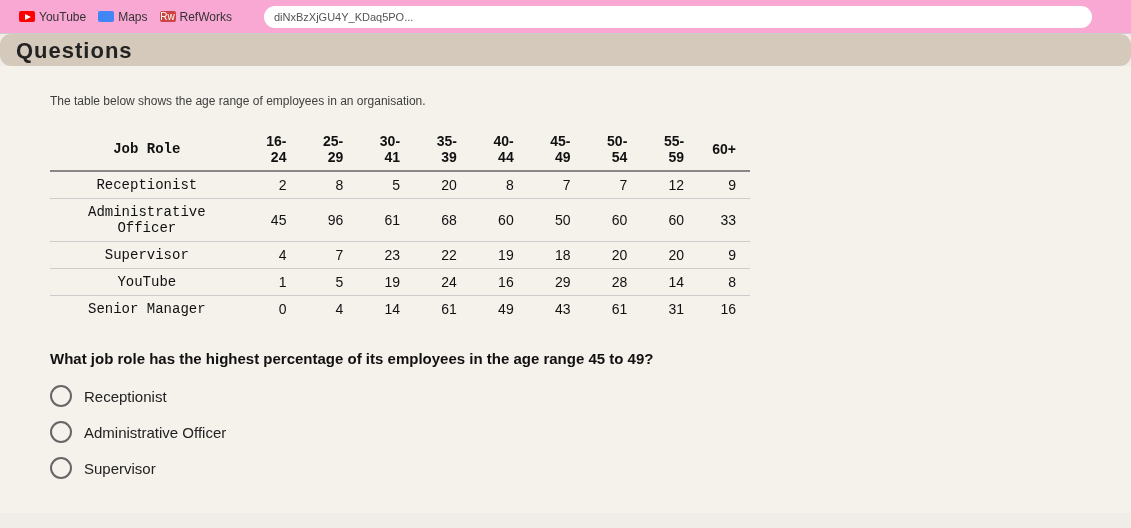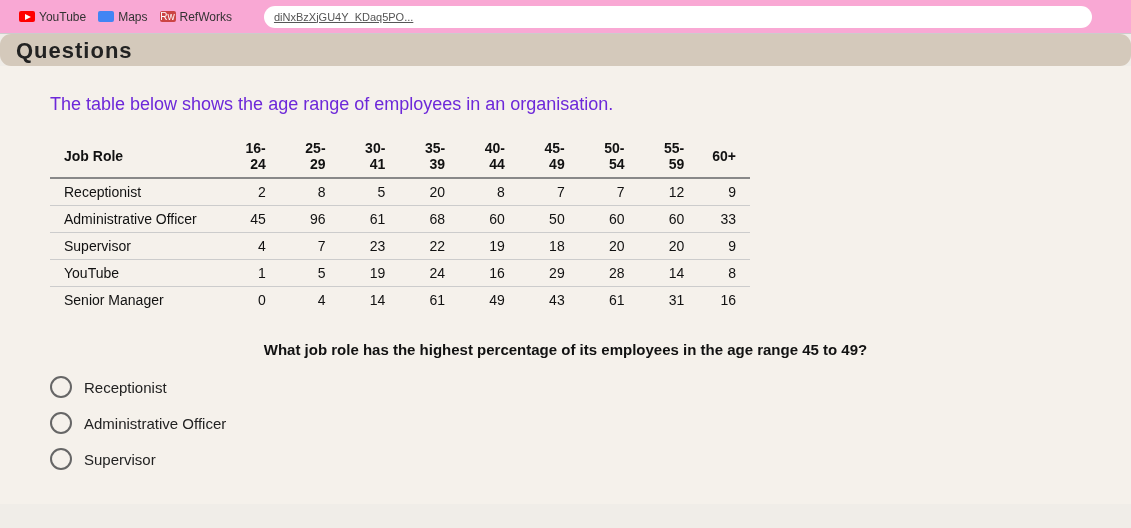--- a/index.html
+++ b/index.html
@@ -68,43 +68,42 @@
       flex: 1;
       background: white;
       border-radius: 12px;
       height: 22px;
       display: flex;
       align-items: center;
       padding: 0 10px;
       font-size: 11px;
       color: #555;
       margin: 0 20px;
-      text-decoration: underline;
     }
 
     
     .page-heading-strip {
       background: #d4c9bb;
       padding: 4px 16px 2px 16px;
       font-size: 22px;
       font-weight: bold;
       color: #222;
       letter-spacing: 1px;
       border-radius: 11px;
     }
 
     
     .content {
       background: #f5f1eb;
       padding: 28px 50px 20px 50px;
     }
 
     .intro-text {
-      font-size: 18px;
-      color: #6d28d9;
+      font-size: 12px;
+      color: #404040;
       margin-bottom: 20px;
     }
 
     
     table {
       border-collapse: collapse;
       width: 700px;
       margin-bottom: 28px;
     }
 
@@ -115,39 +114,39 @@
       color: #111;
     }
 
     th {
       font-weight: bold;
       border-bottom: 2px solid #888;
       font-size: 14px;
     }
 
     th:first-child, td:first-child {
-      text-align: left;
+      text-align: center;
       min-width: 170px;
+      font-family: Liberation Mono, monospace;
     }
 
     tr td {
       border-bottom: 1px solid #ccc;
     }
 
     tr:last-child td {
       border-bottom: none;
     }
 
     
     .question-text {
       font-size: 15px;
       font-weight: bold;
       color: #111;
       margin-bottom: 18px;
-      text-align: center;
     }
 
     
     .radio-option {
       display: flex;
       align-items: center;
       gap: 12px;
       margin-bottom: 14px;
       font-size: 15px;
       color: #222;

